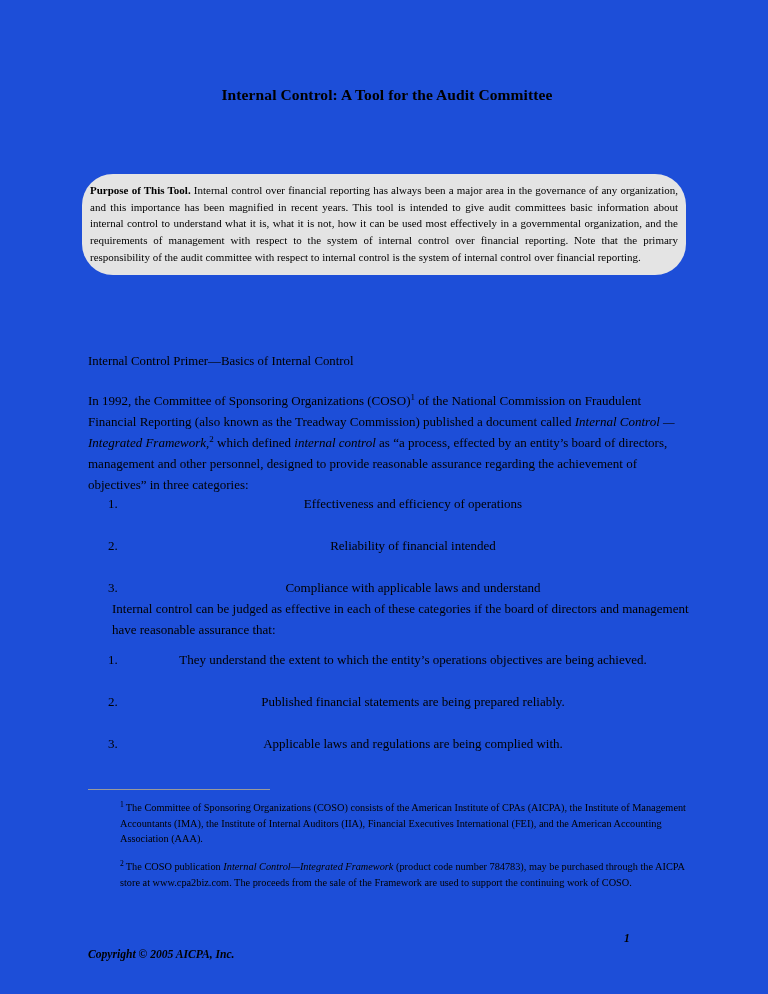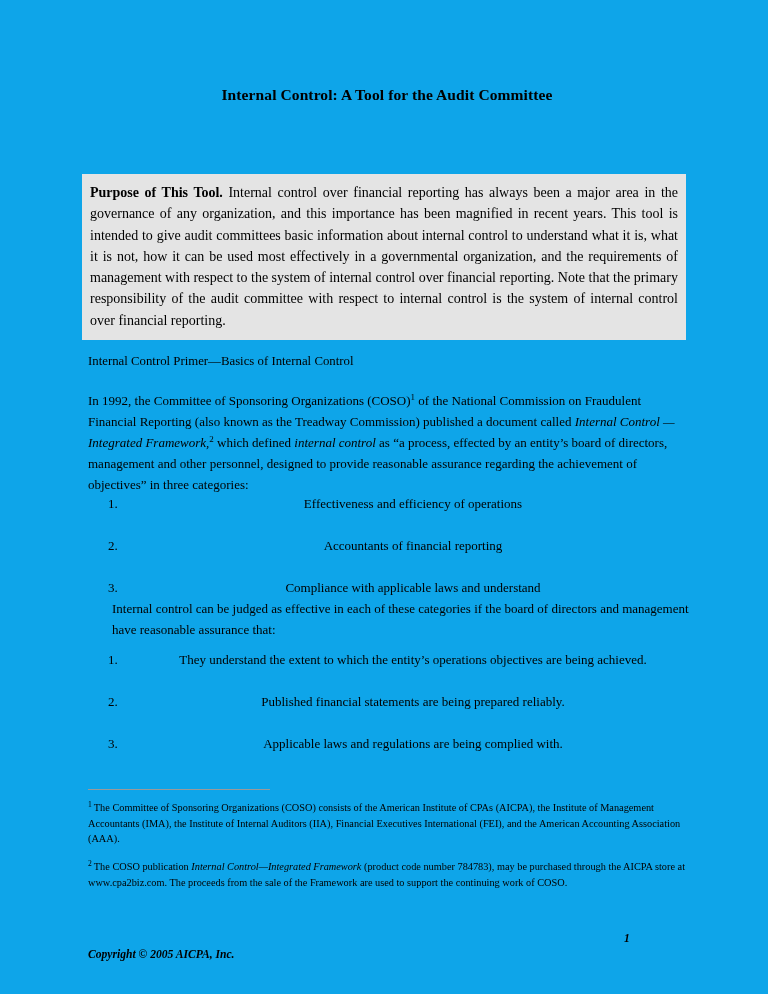--- a/index.html
+++ b/index.html
@@ -8,21 +8,21 @@
     background: #ffffff;
   }
   body {
     font-family: "Liberation Serif", "DejaVu Serif", serif;
     color: #000000;
   }
   .page {
     position: relative;
     width: 768px;
     height: 994px;
-    background: #0ea5e9;
+    background: #1d4ed8;
     overflow: hidden;
     box-sizing: border-box;
   }
   .content {
     position: absolute;
     left: 88px;
     top: 0;
     width: 598px;
   }
 
@@ -41,24 +41,25 @@
 
   
   .purpose-box {
     position: absolute;
     left: -6px;
     top: 174px;
     width: 604px;
     background: #e4e4e4;
     padding: 8px 8px 9px 8px;
     box-sizing: border-box;
-    font-size: 14px;
+    font-size: 11px;
     line-height: 1.52;
     text-align: justify;
     text-justify: inter-word;
+    border-radius: 31px;
   }
   .purpose-box .lead {
     font-weight: bold;
   }
 
   
   .section-heading {
     position: absolute;
     left: 0;
     top: 353px;
@@ -123,21 +124,21 @@
     background: #9a9a9a;
   }
   .footnotes {
     position: absolute;
     left: 0;
     top: 800px;
     width: 598px;
     font-size: 10.3px;
     line-height: 1.52;
   }
-  .footnote { margin-bottom: 12px; }
+  .footnote { margin-bottom: 12px; margin-left: 32px; }
   .footnote:last-child { margin-bottom: 0; }
   .footnote sup {
     font-size: 7.6px;
     vertical-align: super;
     line-height: 0;
     margin-right: 2px;
   }
 
   
   .footer {
@@ -181,21 +182,21 @@
       <span>In 1992, the Committee of Sponsoring Organizations (COSO)</span><sup class="fn">1</sup><span> of the National Commission on Fraudulent Financial Reporting (also known as the Treadway Commission) published a document called </span><span class="it">Internal Control — Integrated Framework,</span><sup class="fn">2</sup><span> which defined </span><span class="it">internal control</span><span> as “a process, effected by an entity’s board of directors, management and other personnel, designed to provide reasonable assurance regarding the achievement of objectives” in three categories:</span>
     </div>
 
     <div class="num-list" id="list-categories">
       <div class="li-row">
         <span class="li-num">1.</span>
         <span class="li-text">Effectiveness and efficiency of operations</span>
       </div>
       <div class="li-row">
         <span class="li-num">2.</span>
-        <span class="li-text">Accountants of financial reporting</span>
+        <span class="li-text">Reliability of financial intended</span>
       </div>
       <div class="li-row">
         <span class="li-num">3.</span>
         <span class="li-text">Compliance with applicable laws and understand</span>
       </div>
     </div>
 
     <div class="para" id="para-judged">Internal control can be judged as effective in each of these categories if the board of directors and management have reasonable assurance that:</div>
 
     <div class="num-list" id="list-assurance">

